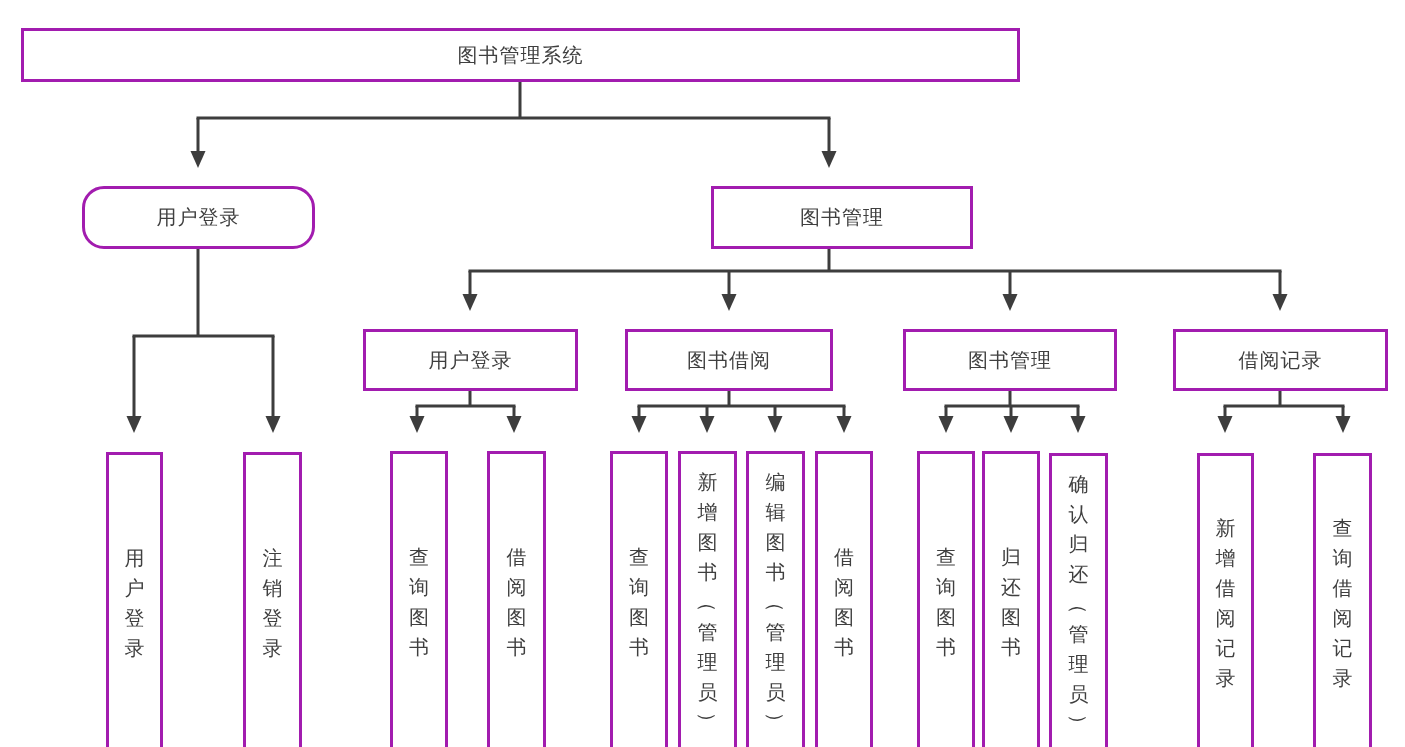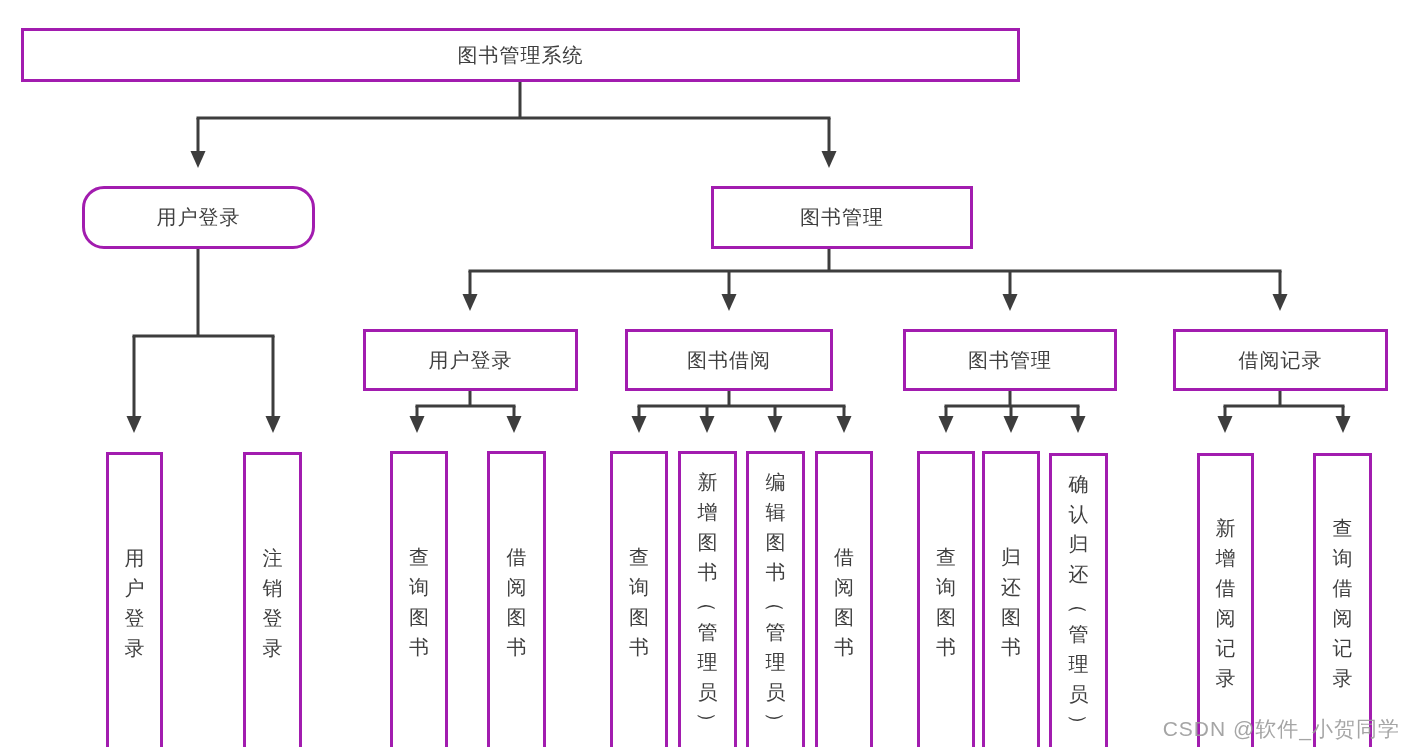--- a/index.html
+++ b/index.html
@@ -226,14 +226,13 @@
     <span class="vtext">
         <span>查</span>
         <span>询</span>
         <span>借</span>
         <span>阅</span>
         <span>记</span>
         <span>录</span>
       </span>
   </div>
 
-  <div class="watermark">CSDN @软件_小贺同学</div>
 </div>
 
 </body></html>

